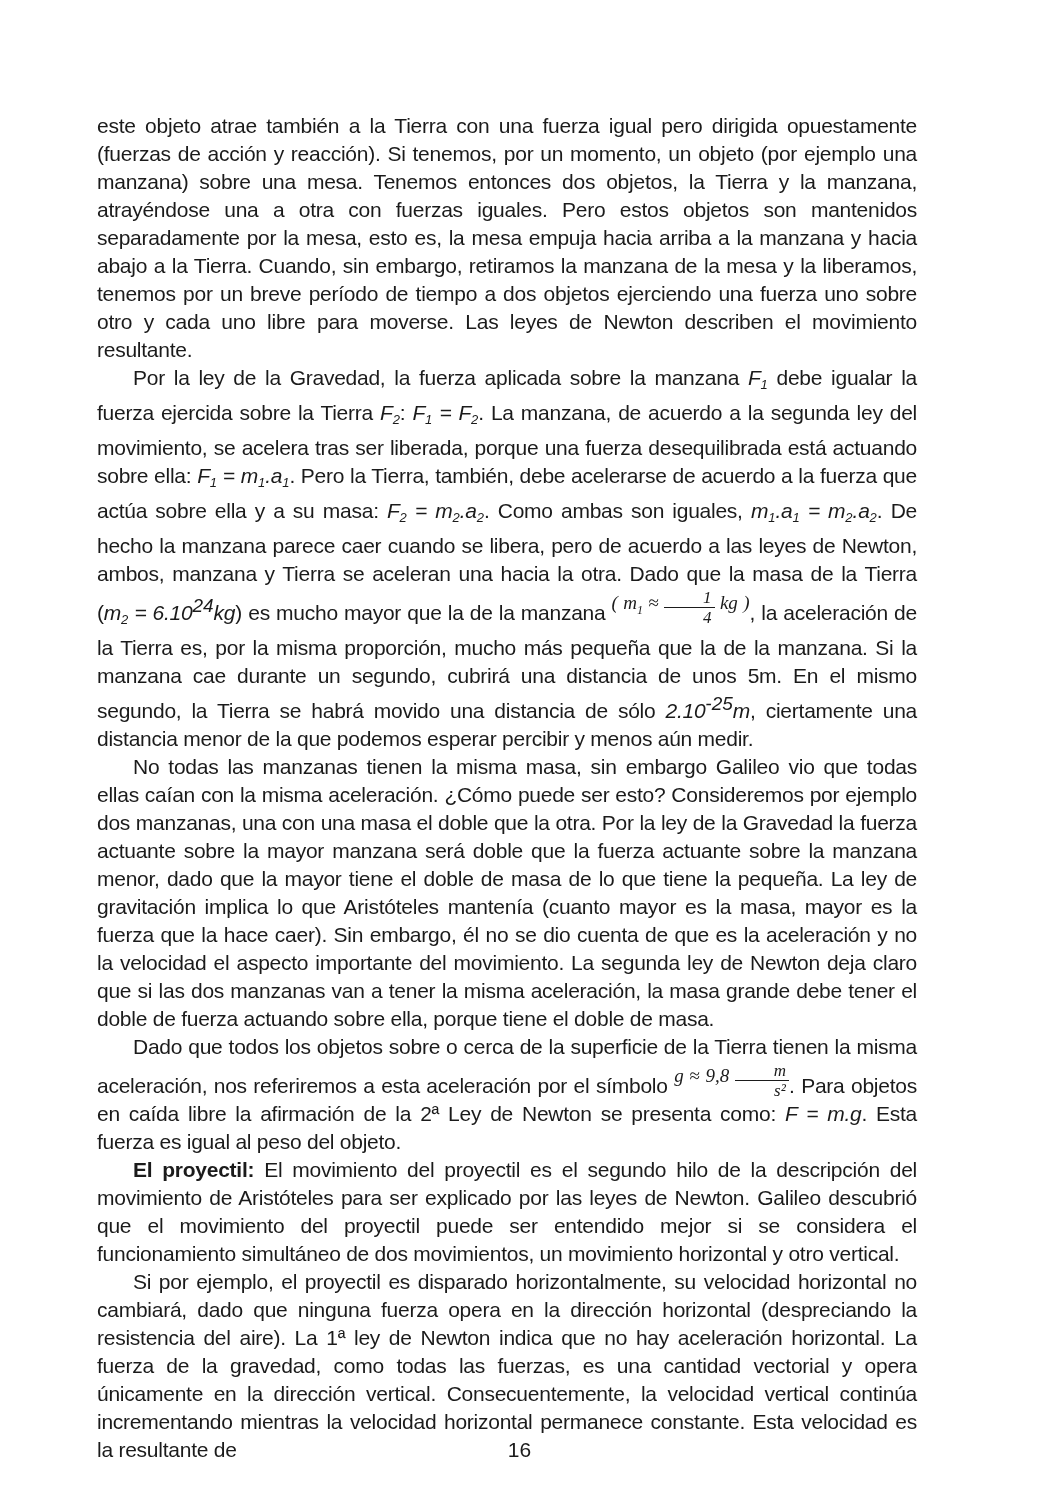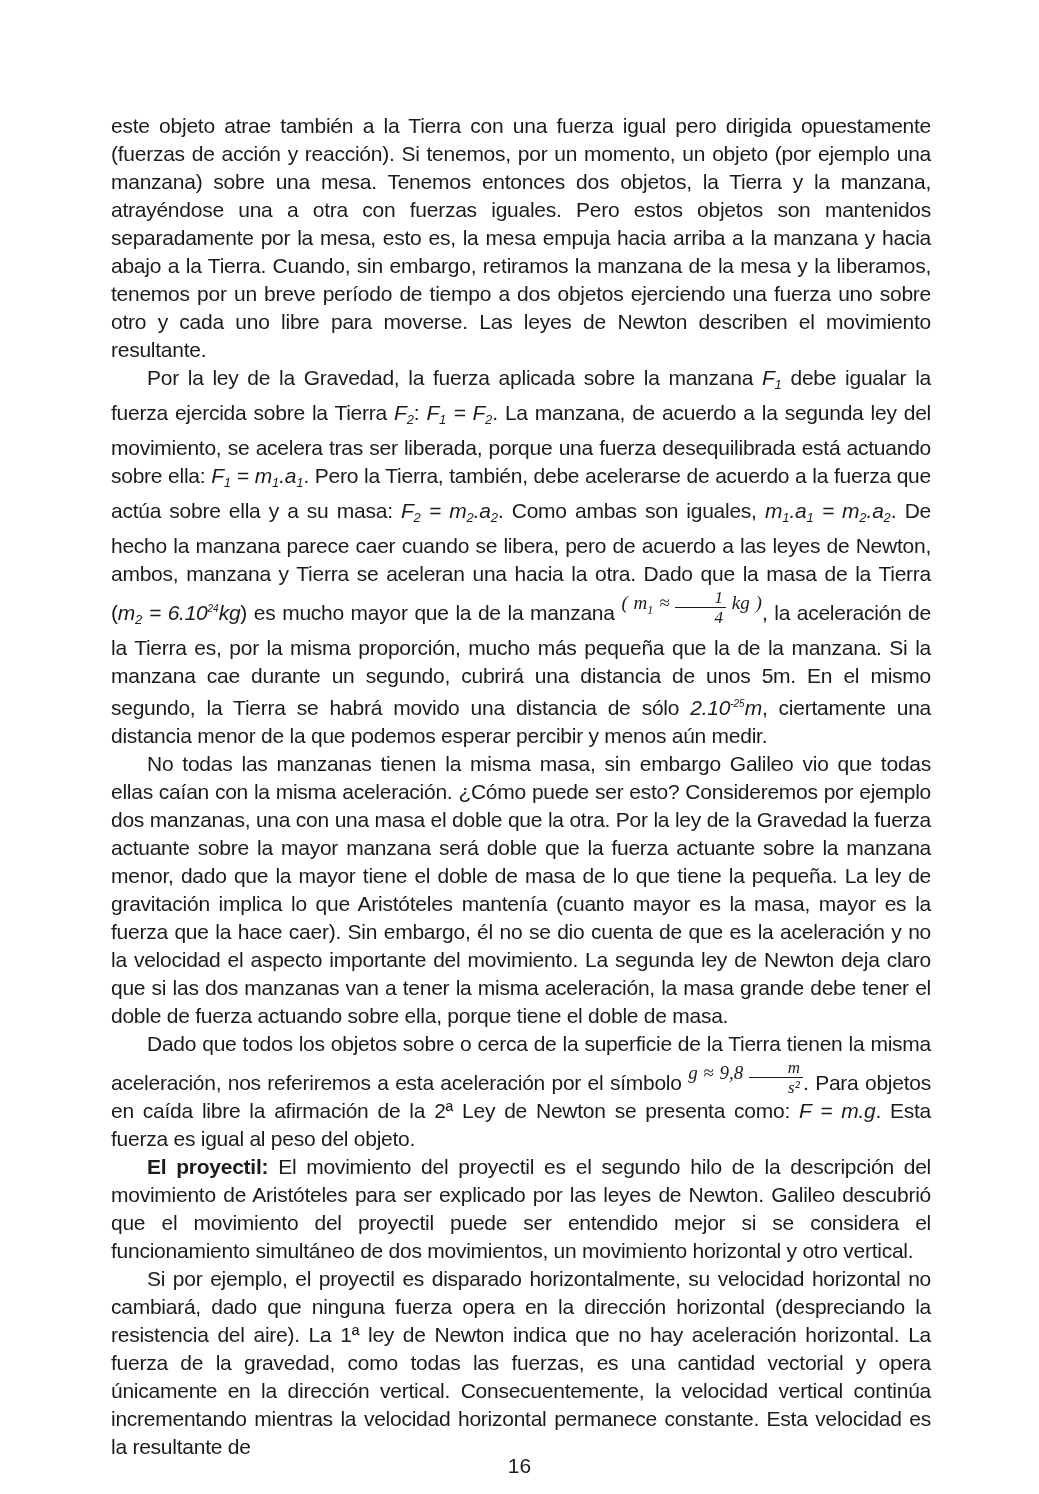--- a/index.html
+++ b/index.html
@@ -18,41 +18,40 @@
   }
   .textblock {
     position: absolute;
     left: 97px;
     top: 112px;
     width: 820px;
     font-size: 21px;
     line-height: 28px;
     letter-spacing: -0.25px;
     text-align: justify;
-    margin-left: 14px;
   }
   p.para {
     margin: 0;
     padding: 0;
   }
   p.indent {
     text-indent: 36px;
   }
   
   .seg-t { font-style: normal; }
   .seg-i { font-style: italic; }
   .seg-isub {
     font-style: italic;
     font-size: 13px;
     vertical-align: -4px;
     letter-spacing: 0;
   }
   .seg-isup {
     font-style: italic;
-    font-size: 10px;
+    font-size: 19px;
     vertical-align: 8px;
     letter-spacing: 0;
   }
   .seg-bi { font-weight: 700; }
   
   .seg-mr {
     font-family: "Liberation Serif", serif;
     font-style: italic;
     font-size: 19px;
     vertical-align: 11px;
@@ -86,21 +85,20 @@
   }
   .pagenum {
     position: absolute;
     left: 0;
     top: 1438px;
     width: 1039px;
     text-align: center;
     font-size: 21px;
     letter-spacing: 0;
     color: #1b1b1b;
-    margin-top: 16px;
   }
 </style>
 </head>
 <body>
 
 <div class="page">
   <div class="textblock">
     <p class="para"><span class="seg-t">este objeto atrae también a la Tierra con una fuerza igual pero dirigida opuestamente (fuerzas de acción y reacción). Si tenemos, por un momento, un objeto (por ejemplo una manzana) sobre una mesa. Tenemos entonces dos objetos, la Tierra y la manzana, atrayéndose una a otra con fuerzas iguales. Pero estos objetos son mantenidos separadamente por la mesa, esto es, la mesa empuja hacia arriba a la manzana y hacia abajo a la Tierra. Cuando, sin embargo, retiramos la manzana de la mesa y la liberamos, tenemos por un breve período de tiempo a dos objetos ejerciendo una fuerza uno sobre otro y cada uno libre para moverse. Las leyes de Newton describen el movimiento resultante.</span></p>
     <p class="para indent"><span class="seg-t">Por la ley de la Gravedad, la fuerza aplicada sobre la manzana </span><span class="seg-i">F</span><span class="seg-isub">1</span><span class="seg-t"> debe igualar la fuerza ejercida sobre la Tierra </span><span class="seg-i">F</span><span class="seg-isub">2</span><span class="seg-t">: </span><span class="seg-i">F</span><span class="seg-isub">1</span><span class="seg-i"> = F</span><span class="seg-isub">2</span><span class="seg-t">. La manzana, de acuerdo a la segunda ley del movimiento, se acelera tras ser liberada, porque una fuerza desequilibrada está actuando sobre ella: </span><span class="seg-i">F</span><span class="seg-isub">1</span><span class="seg-i"> = m</span><span class="seg-isub">1</span><span class="seg-i">.a</span><span class="seg-isub">1</span><span class="seg-t">. Pero la Tierra, también, debe acelerarse de acuerdo a la fuerza que actúa sobre ella y a su masa: </span><span class="seg-i">F</span><span class="seg-isub">2</span><span class="seg-i"> = m</span><span class="seg-isub">2</span><span class="seg-i">.a</span><span class="seg-isub">2</span><span class="seg-t">. Como ambas son iguales, </span><span class="seg-i">m</span><span class="seg-isub">1</span><span class="seg-i">.a</span><span class="seg-isub">1</span><span class="seg-i"> = m</span><span class="seg-isub">2</span><span class="seg-i">.a</span><span class="seg-isub">2</span><span class="seg-t">. De hecho la manzana parece caer cuando se libera, pero de acuerdo a las leyes de Newton, ambos, manzana y Tierra se aceleran una hacia la otra. Dado que la masa de la Tierra (</span><span class="seg-i">m</span><span class="seg-isub">2</span><span class="seg-i"> = 6.10</span><span class="seg-isup">24</span><span class="seg-i">kg</span><span class="seg-t">) es mucho mayor que la de la manzana </span><span class="seg-mr">( m</span><span class="seg-mrsub">1</span><span class="seg-mr"> ≈ </span><span class="frac"><span class="num">1</span><span class="den">4</span></span><span class="seg-mr"> kg )</span><span class="seg-t">, la aceleración de la Tierra es, por la misma proporción, mucho más pequeña que la de la manzana. Si la manzana cae durante un segundo, cubrirá una distancia de unos 5m. En el mismo segundo, la Tierra se habrá movido una distancia de sólo </span><span class="seg-i">2.10</span><span class="seg-isup">-25</span><span class="seg-i">m</span><span class="seg-t">, ciertamente una distancia menor de la que podemos esperar percibir y menos aún medir.</span></p>
     <p class="para indent"><span class="seg-t">No todas las manzanas tienen la misma masa, sin embargo Galileo vio que todas ellas caían con la misma aceleración. ¿Cómo puede ser esto? Consideremos por ejemplo dos manzanas, una con una masa el doble que la otra. Por la ley de la Gravedad la fuerza actuante sobre la mayor manzana será doble que la fuerza actuante sobre la manzana menor, dado que la mayor tiene el doble de masa de lo que tiene la pequeña. La ley de gravitación implica lo que Aristóteles mantenía (cuanto mayor es la masa, mayor es la fuerza que la hace caer). Sin embargo, él no se dio cuenta de que es la aceleración y no la velocidad el aspecto importante del movimiento. La segunda ley de Newton deja claro que si las dos manzanas van a tener la misma aceleración, la masa grande debe tener el doble de fuerza actuando sobre ella, porque tiene el doble de masa.</span></p>

